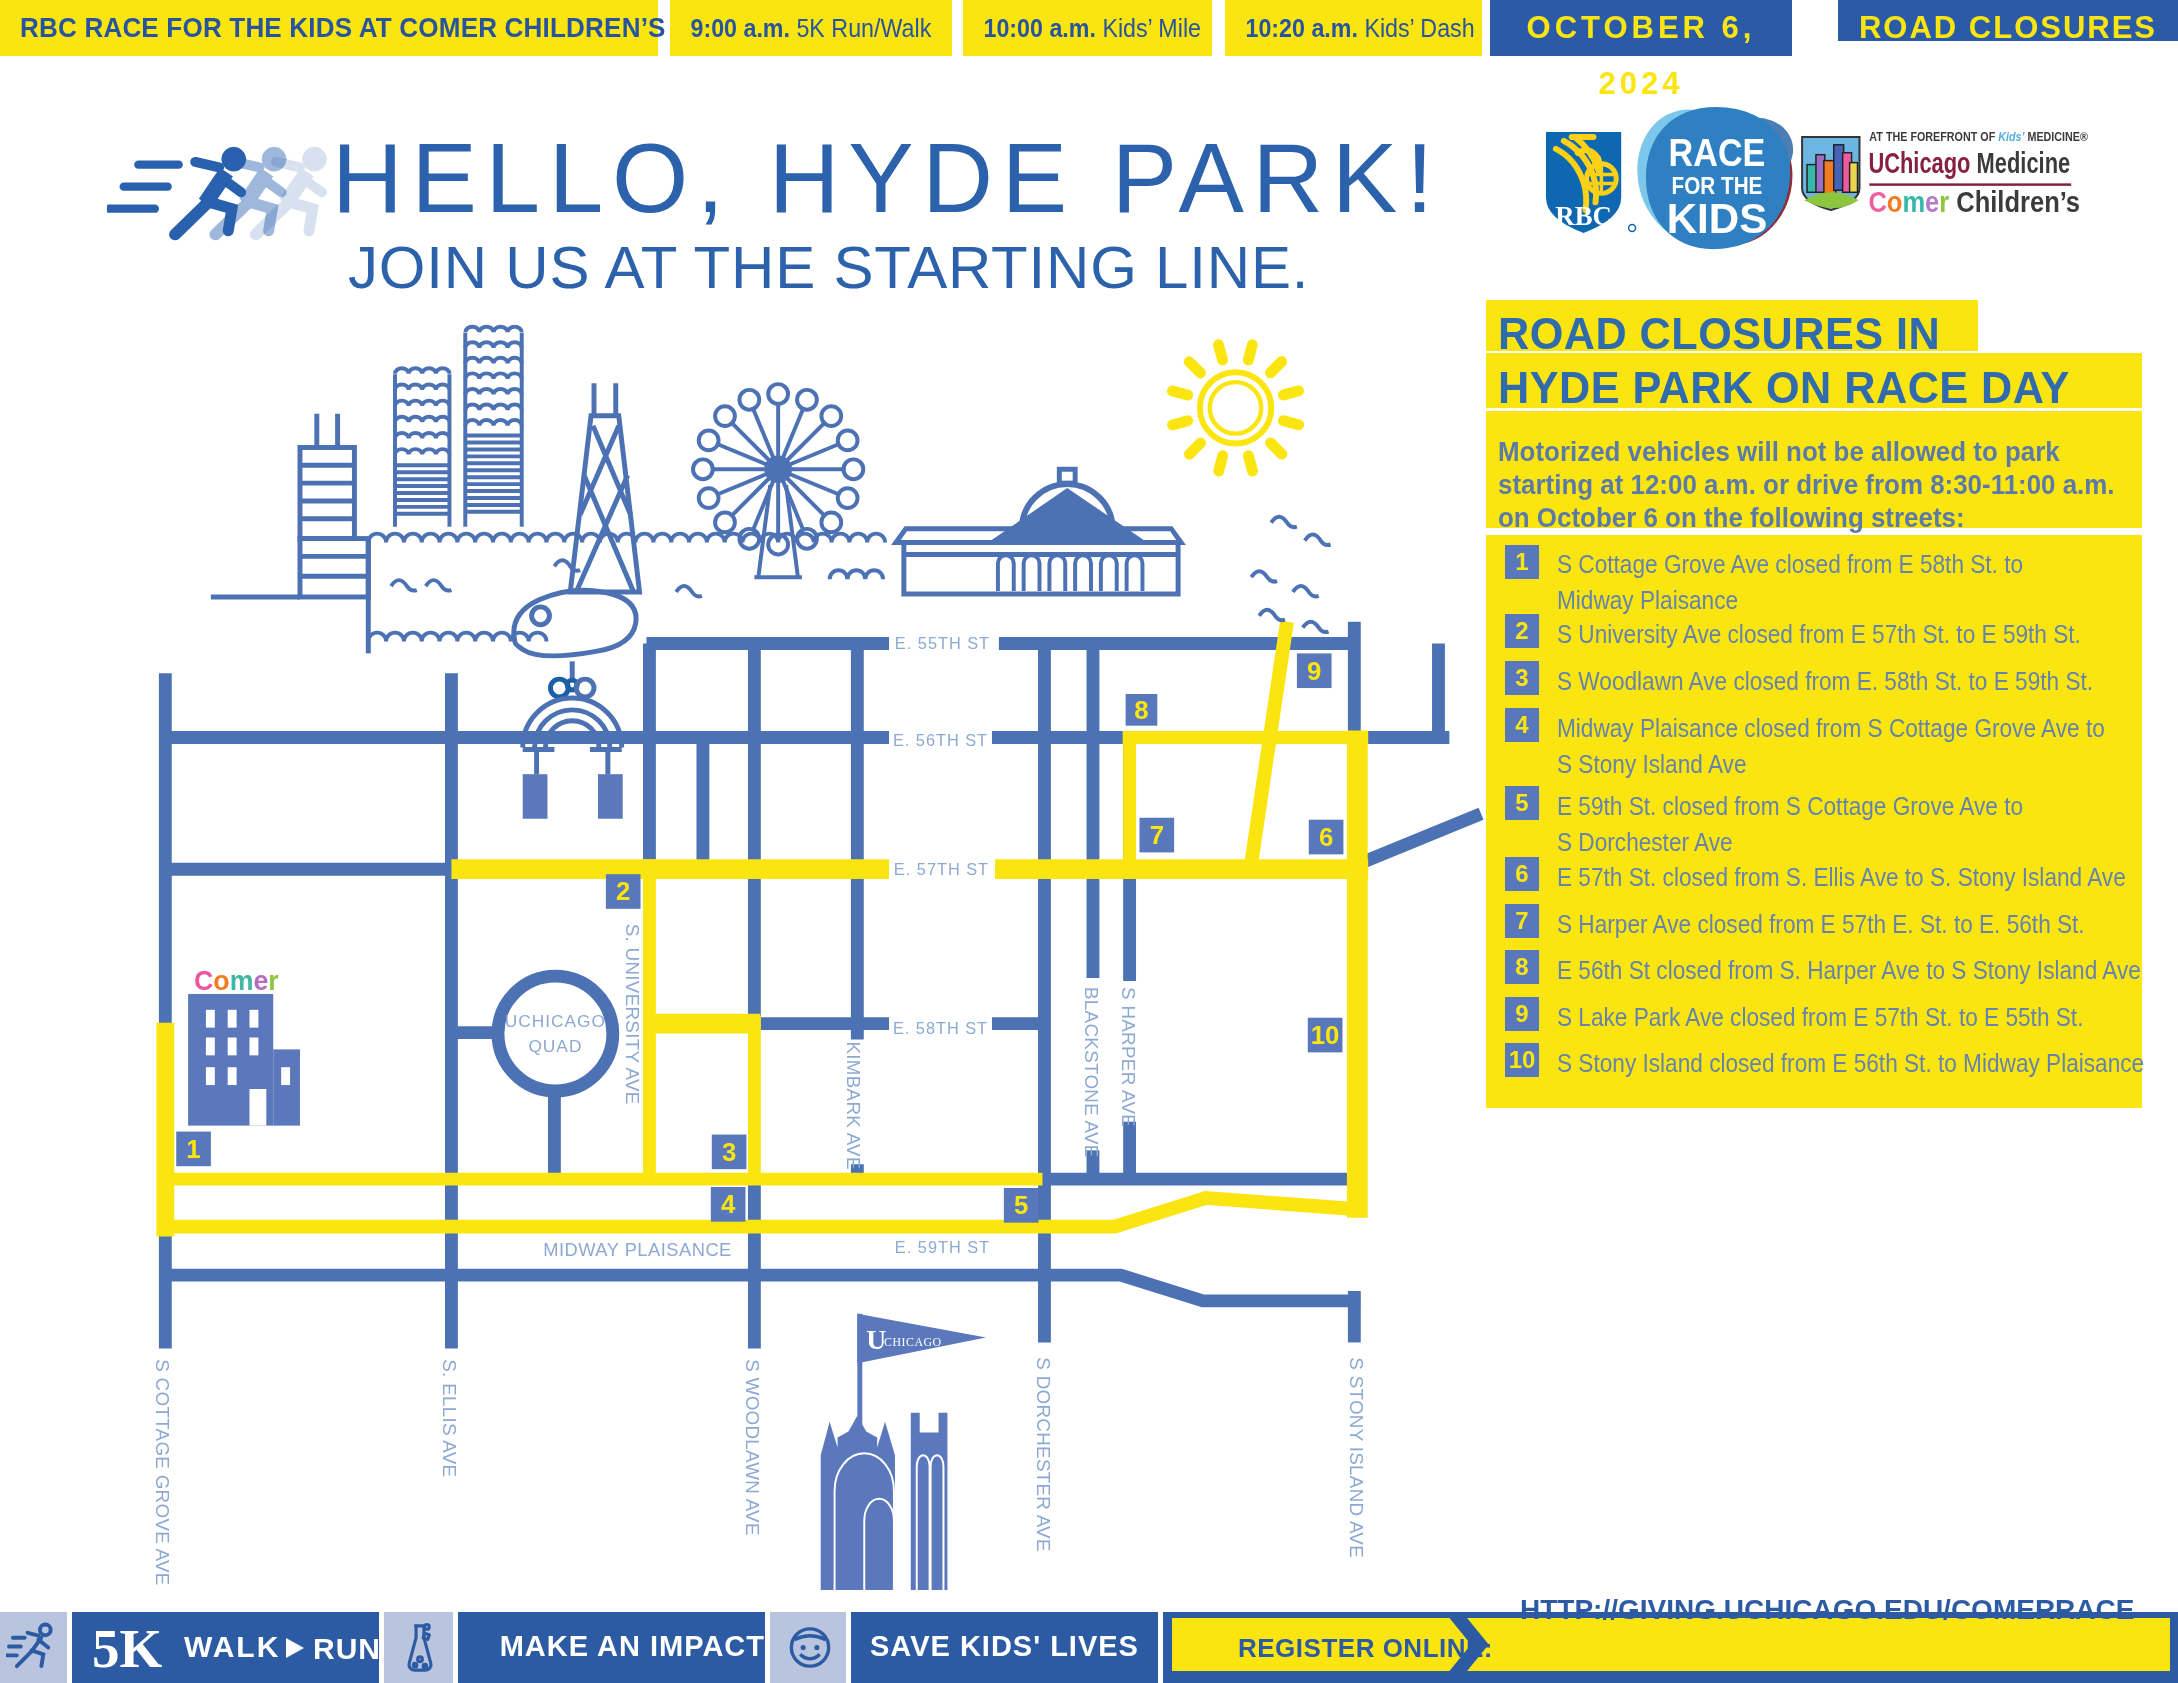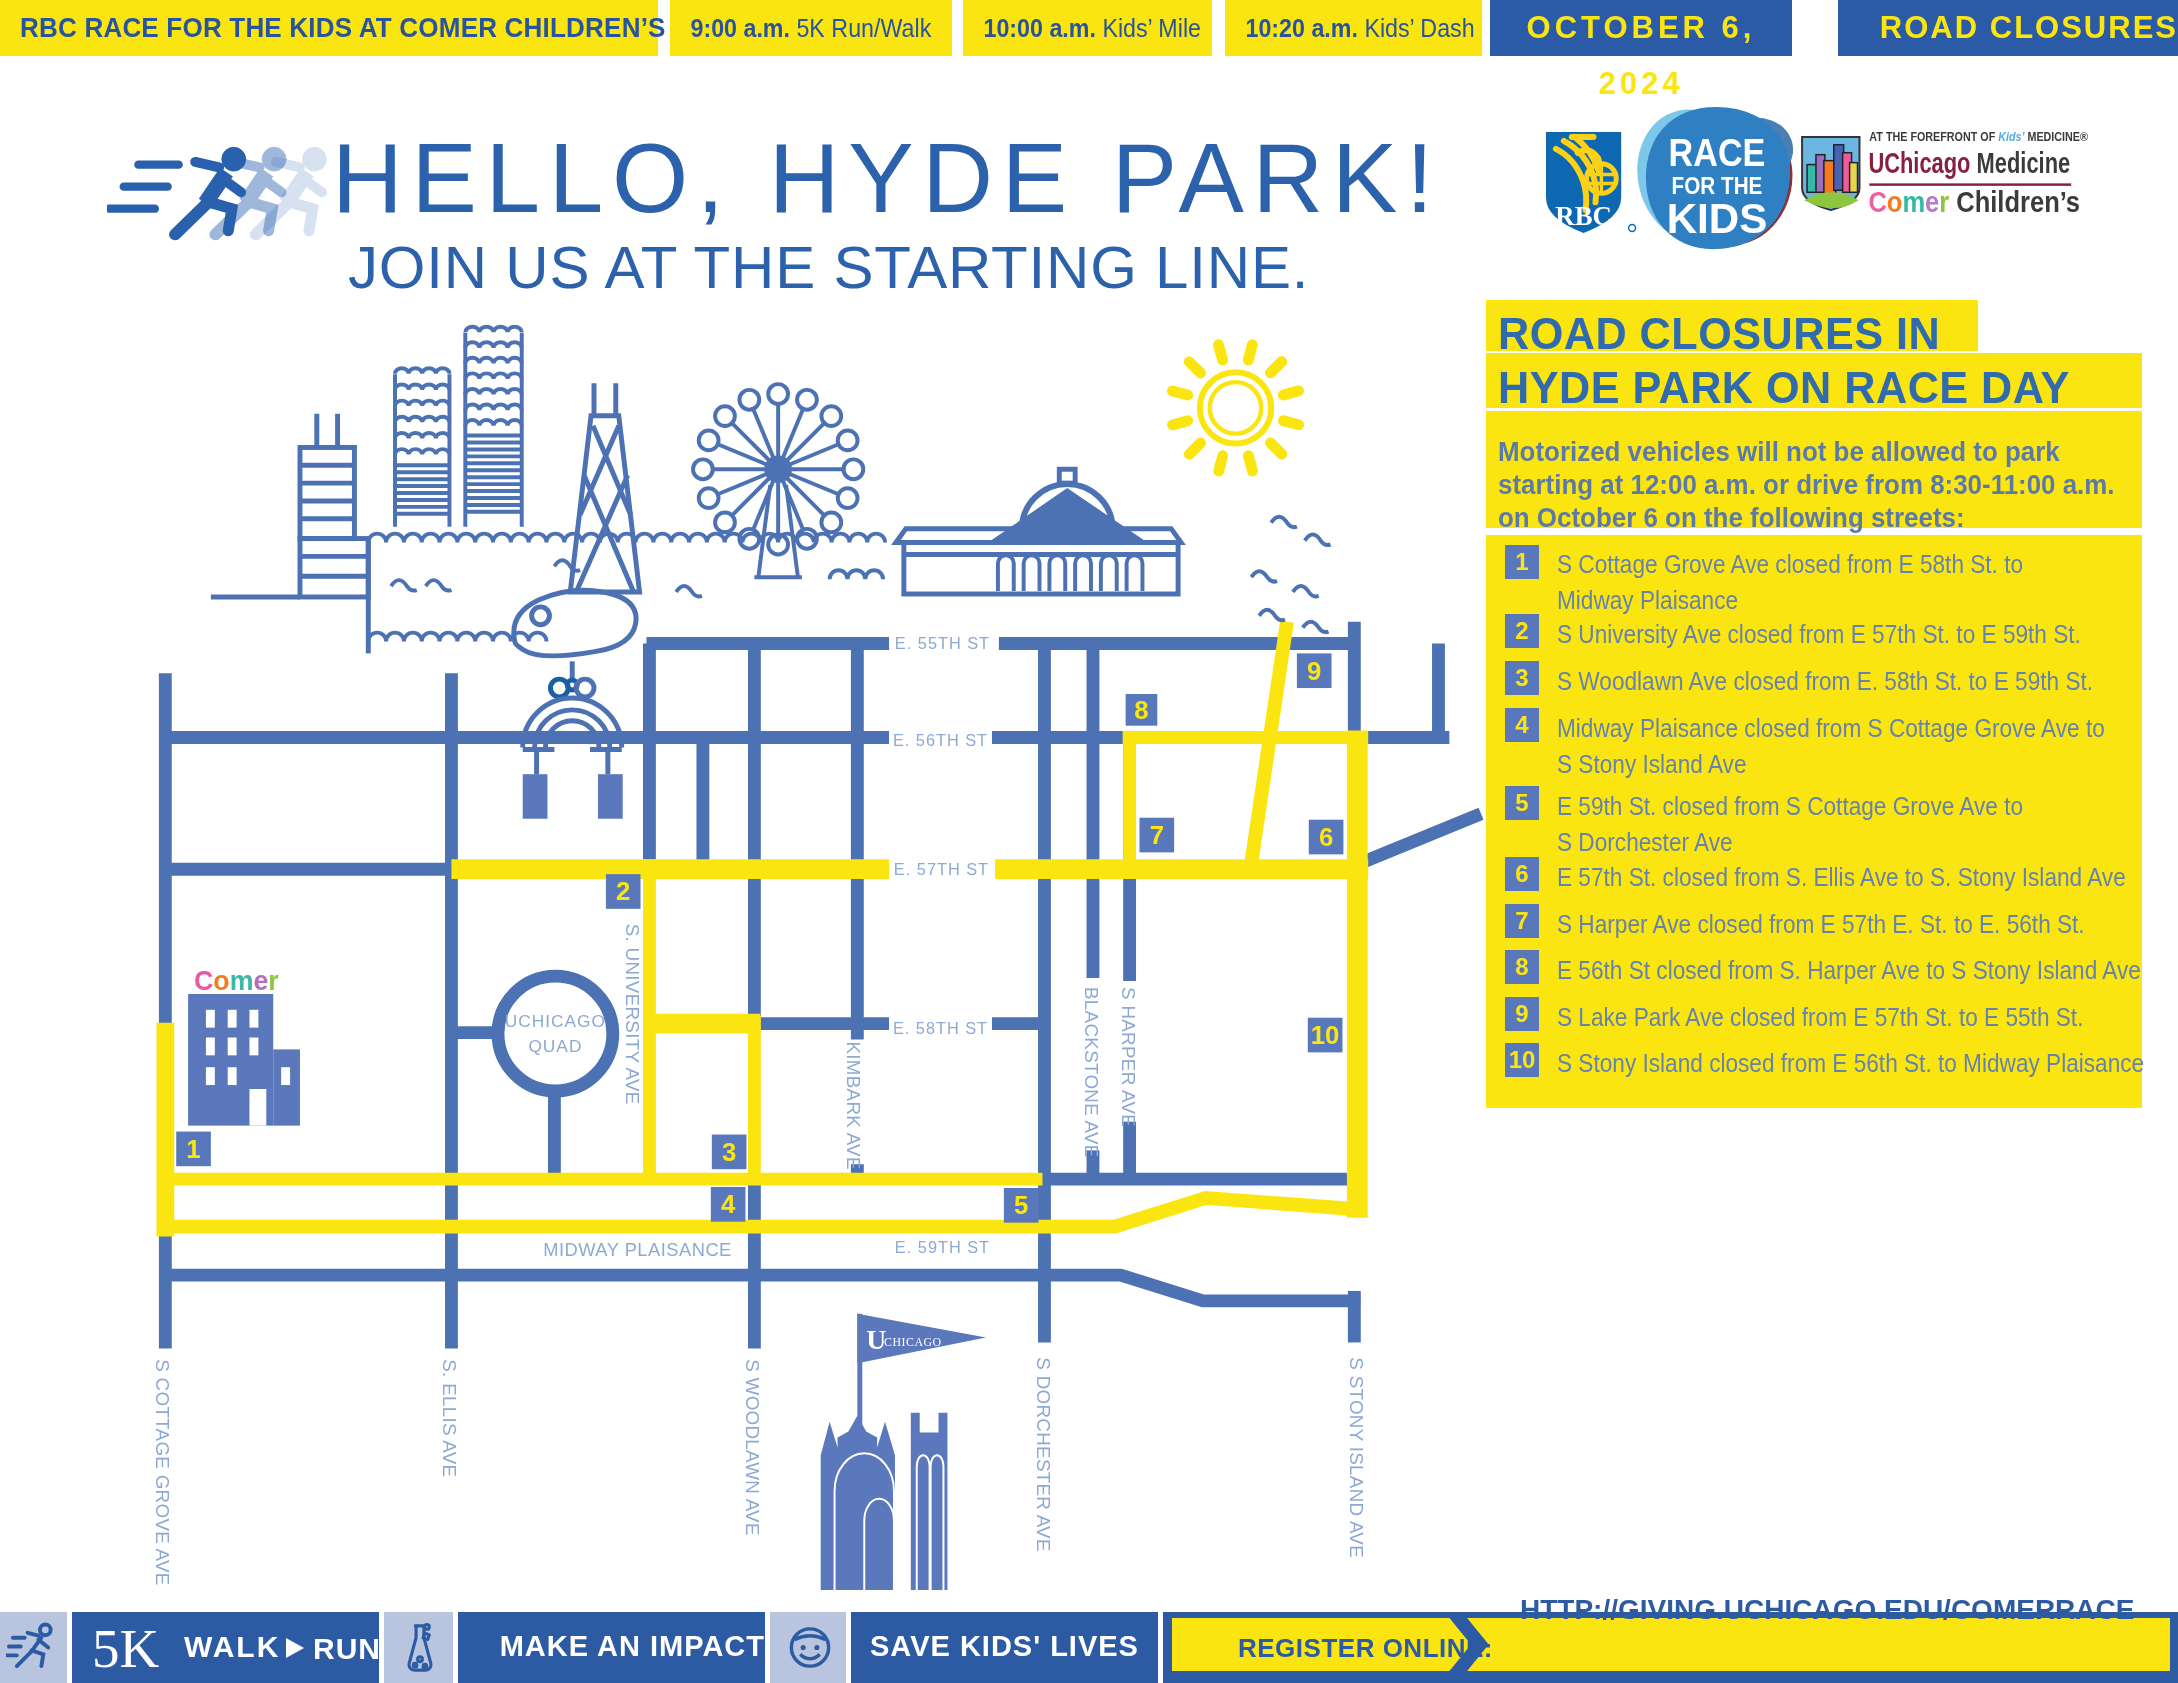--- a/index.html
+++ b/index.html
@@ -11,21 +11,21 @@
 
 <div class="abs ybox" style="left:0px;top:0;width:658px;height:56px;"></div>
 <div class="abs" style="left:20px;top:0;height:56px;line-height:56px;font-size:25px;color:#27549d;white-space:nowrap;transform:scaleX(0.93);transform-origin:0 0;"><b style="font-size:28px;letter-spacing:0.2px;">RBC RACE FOR THE KIDS AT COMER CHILDREN’S</b></div>
 <div class="abs ybox" style="left:670px;top:0;width:282px;height:56px;"></div>
 <div class="abs" style="left:670px;top:0;height:56px;line-height:56px;font-size:25px;color:#27549d;white-space:nowrap;transform:scaleX(0.93);transform-origin:0 0;"><span style="margin-left:22px;"><b>9:00 a.m.</b> 5K Run/Walk</span></div>
 <div class="abs ybox" style="left:963px;top:0;width:249px;height:56px;"></div>
 <div class="abs" style="left:963px;top:0;height:56px;line-height:56px;font-size:25px;color:#27549d;white-space:nowrap;transform:scaleX(0.93);transform-origin:0 0;"><span style="margin-left:22px;"><b>10:00 a.m.</b> Kids’ Mile</span></div>
 <div class="abs ybox" style="left:1225px;top:0;width:257px;height:56px;"></div>
 <div class="abs" style="left:1225px;top:0;height:56px;line-height:56px;font-size:25px;color:#27549d;white-space:nowrap;transform:scaleX(0.93);transform-origin:0 0;"><span style="margin-left:22px;"><b>10:20 a.m.</b> Kids’ Dash</span></div>
 <div class="abs bbox" style="left:1490px;top:0;width:302px;height:56px;line-height:56px;text-align:center;color:#fbe511;font-size:31px;font-weight:bold;letter-spacing:4px;">OCTOBER 6, 2024</div>
-<div class="abs bbox" style="left:1838px;top:0;width:340px;height:56px;line-height:56px;text-align:right;color:#fbe511;font-size:31px;font-weight:bold;letter-spacing:2px;">ROAD CLOSURES</div>
+<div class="abs bbox" style="left:1838px;top:0;width:340px;height:41px;line-height:56px;text-align:center;color:#fbe511;font-size:31px;font-weight:bold;letter-spacing:2px;">ROAD CLOSURES</div>
 <div class="abs" style="left:332px;top:122px;color:#2c62ac;font-size:98px;letter-spacing:8.7px;white-space:nowrap;">HELLO, HYDE PARK!</div>
 <div class="abs" style="left:348px;top:233px;color:#2c62ac;font-size:60px;letter-spacing:0.8px;white-space:nowrap;text-align:center;">JOIN US AT THE STARTING LINE.</div>
 <svg class="abs" style="left:107px;top:139px;" width="248" height="111" viewBox="0 0 270 121">
 <defs>
       <g id="run" stroke="#2a61ae" fill="#2a61ae" stroke-linecap="round">
 <circle cx="78" cy="14" r="13"></circle>
 <path d="M70 28 L47 62 Z" stroke-width="17"></path>
 <path d="M36 17 L62 23" stroke-width="11"></path>
 <path d="M64 34 L86 50" stroke-width="11"></path>
 <path d="M48 60 L76 68 L72 92" stroke-width="12" fill="none"></path>
@@ -376,21 +376,21 @@
 </g>
   </svg>
 <div class="abs" style="left:0;top:1612px;width:2178px;height:71px;background:#fff;"></div>
 <div class="abs" style="left:0px;top:1612px;width:67px;height:71px;background:#b9c5df;"></div>
 <div class="abs" style="left:72px;top:1612px;width:307px;height:71px;background:#2d5ba3;"></div>
 <div class="abs" style="left:384px;top:1612px;width:69px;height:71px;background:#b9c5df;"></div>
 <div class="abs" style="left:458px;top:1612px;width:307px;height:71px;background:#2d5ba3;"></div>
 <div class="abs" style="left:770px;top:1612px;width:76px;height:71px;background:#b9c5df;"></div>
 <div class="abs" style="left:851px;top:1612px;width:307px;height:71px;background:#2d5ba3;"></div>
 <div class="abs" style="left:1163px;top:1612px;width:1015px;height:71px;background:#2d5ba3;"></div>
-<div class="abs" style="left:92px;top:1617px;color:#fff;font-family:'Liberation Serif';font-size:55px;font-weight:normal;">5K</div>
+<div class="abs" style="left:92px;top:1617px;color:#fff;font-family:'Liberation Serif';font-size:55px;font-weight:bold;">5K</div>
 <div class="abs" style="left:184px;top:1630px;color:#fff;font-size:30px;font-weight:bold;letter-spacing:2px;">WALK</div>
 <svg class="abs" style="left:284px;top:1636px;" width="22" height="24" viewBox="0 0 22 24">
     <polygon points="2,2 20,12 2,22" fill="#fff"></polygon>
   </svg>
 <div class="abs" style="left:313px;top:1632px;color:#fff;font-size:30px;font-weight:bold;letter-spacing:1px;">RUN</div>
 <div class="abs" style="left:458px;top:1630px;width:307px;text-align:right;color:#fff;font-size:29px;font-weight:bold;letter-spacing:1px;white-space:nowrap;">MAKE AN IMPACT</div>
 <div class="abs" style="left:851px;top:1630px;width:307px;text-align:center;color:#fff;font-size:29px;font-weight:bold;letter-spacing:1px;white-space:nowrap;">SAVE KIDS' LIVES</div>
 <div class="abs ybox" style="left:1172px;top:1618px;width:998px;height:53px;"></div>
 <div class="abs" style="left:1202px;top:1633px;color:#2d5ba3;font-size:26px;font-weight:bold;letter-spacing:0.5px;margin-left:36px;">REGISTER ONLINE:</div>
 <svg class="abs" style="left:1449px;top:1618px;" width="46" height="53" viewBox="0 0 46 54">

